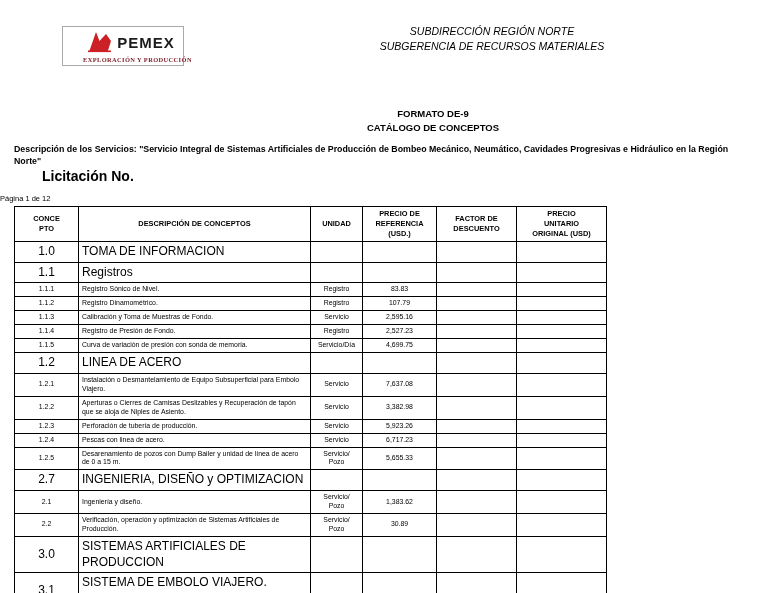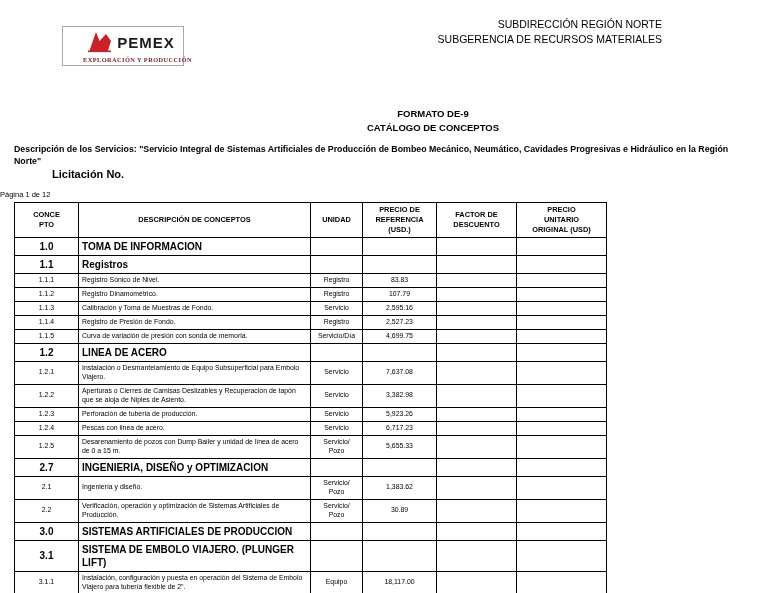--- a/index.html
+++ b/index.html
@@ -31,45 +31,46 @@
   }
   .logo-sub {
     margin-top: 2px;
     font-family: "Liberation Serif", serif;
     font-size: 6.4px; letter-spacing: 0.4px;
     color: #7b1c24; font-weight: 700;
     white-space: nowrap;
   }
 
   .org {
-    position: absolute; left: 322px; top: 17px; width: 340px;
-    text-align: right;
+    position: absolute; left: 322px; top: 24px; width: 340px;
+    text-align: center;
+    font-style: italic;
     font-size: 10.5px; line-height: 1.45;
   }
 
   
   .form-titles {
     text-align: center;
     padding-left: 98px;
     font-weight: 700;
     font-size: 9.5px;
     line-height: 1.5;
     margin-top: 11px;
   }
   .desc {
     margin: 7px 30px 0 14px;
     font-weight: 700;
     font-size: 8.8px;
     line-height: 1.4;
     max-width: 724px;
   }
   .licitacion {
-    margin: 1px 14px 0 24px;
+    margin: 1px 14px 0 14px;
     font-weight: 700;
-    font-size: 11px;
+    font-size: 14px;
     padding-left: 28px;
   }
   .pagenum {
     margin: 10px 16px 3px 0;
     font-size: 7.5px;
   }
 
   
   table {
     margin-left: 14px;
@@ -94,21 +95,21 @@
   }
   td {
     font-size: 6.9px;
     padding: 2px 3px;
     vertical-align: middle;
     line-height: 1.3;
     height: 13px;
   }
   td.c, td.u, td.p { text-align: center; white-space: pre-line; }
   td.d { text-align: left; }
-  tr.bold td { font-weight: 700; font-size: 10px; }
+  tr.bold td { font-weight: 400; font-size: 12px; }
 </style>
 </head>
 <body>
 
 <div class="page">
 
   <div class="top">
     <div class="logo-box">
       <div class="logo-row">
         <svg width="26" height="24" viewBox="0 0 26 24" aria-hidden="true">

